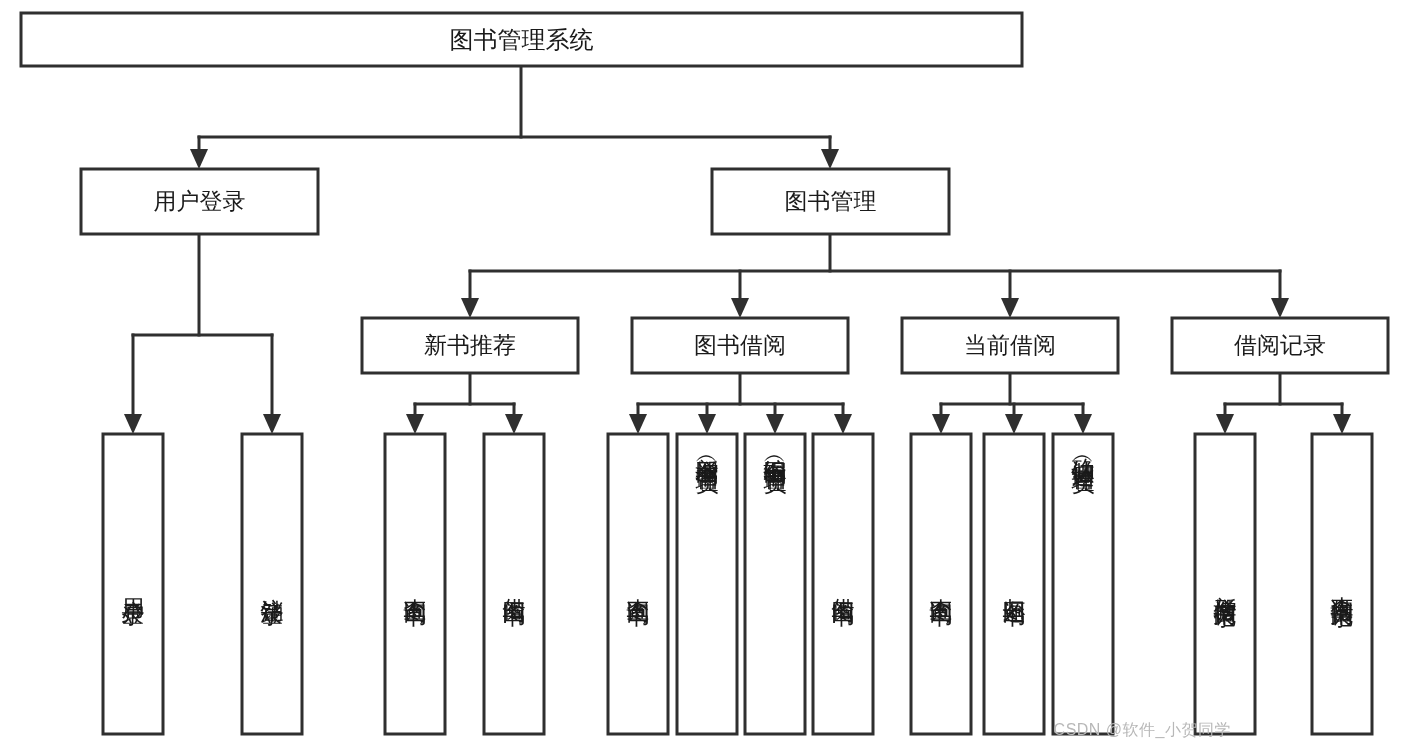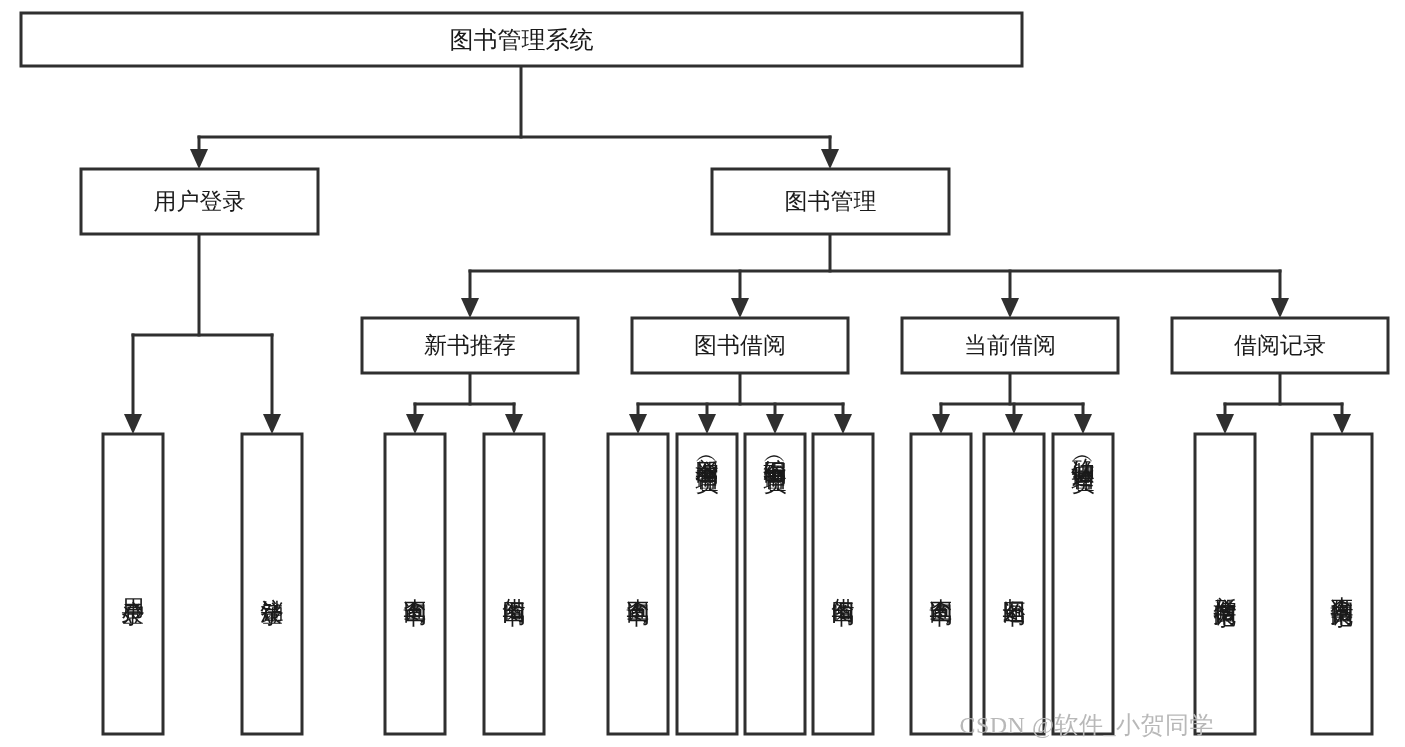--- a/index.html
+++ b/index.html
@@ -65,24 +65,24 @@
     color: #1a1a1a;
     writing-mode: vertical-rl;
     text-orientation: upright;
     letter-spacing: 1px;
     text-align: center;
     white-space: pre;
     pointer-events: none;
   }
   .watermark {
     position: absolute;
-    right: 32px;
+    right: 15px;
     bottom: 6px;
-    font-family: Liberation Serif, serif;
-    font-size: 24px;
+    font-family: Liberation Sans, sans-serif;
+    font-size: 16px;
     color: #b8b8b8;
     letter-spacing: 0.5px;
     white-space: pre;
   }
 </style>
 </head>
 <body>
 
 <div id="diagram-root">
   <svg class="diagram" id="diagram-svg" viewBox="0 0 1405 747" xmlns="http://www.w3.org/2000/svg">

